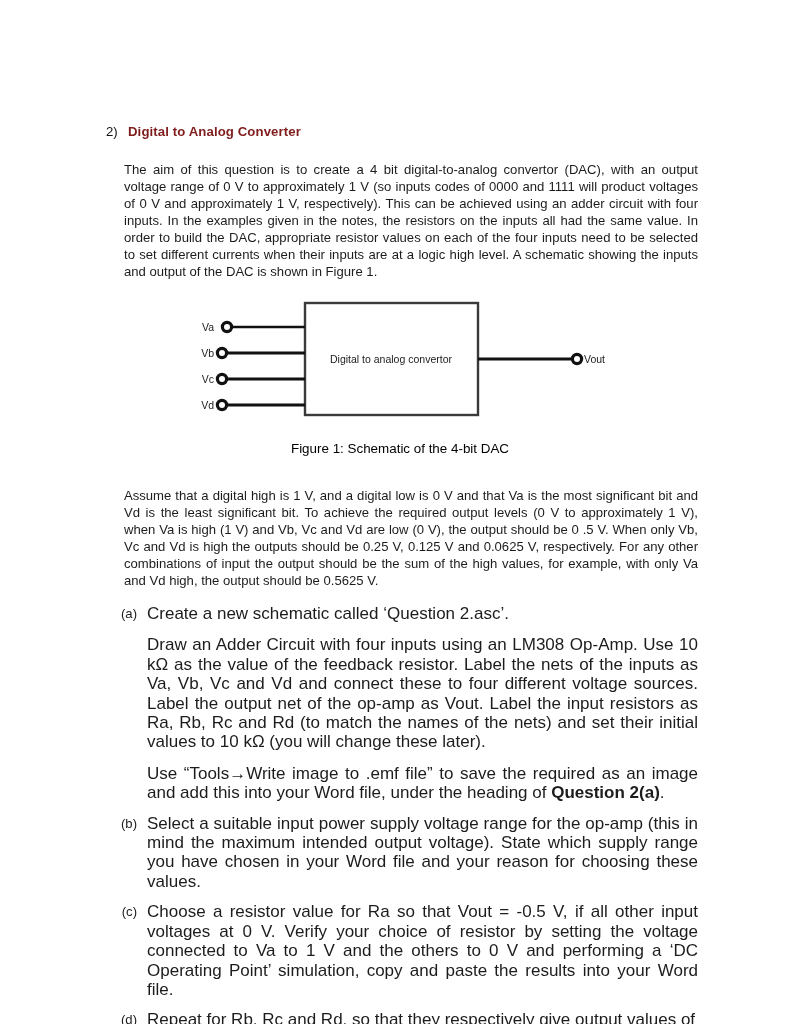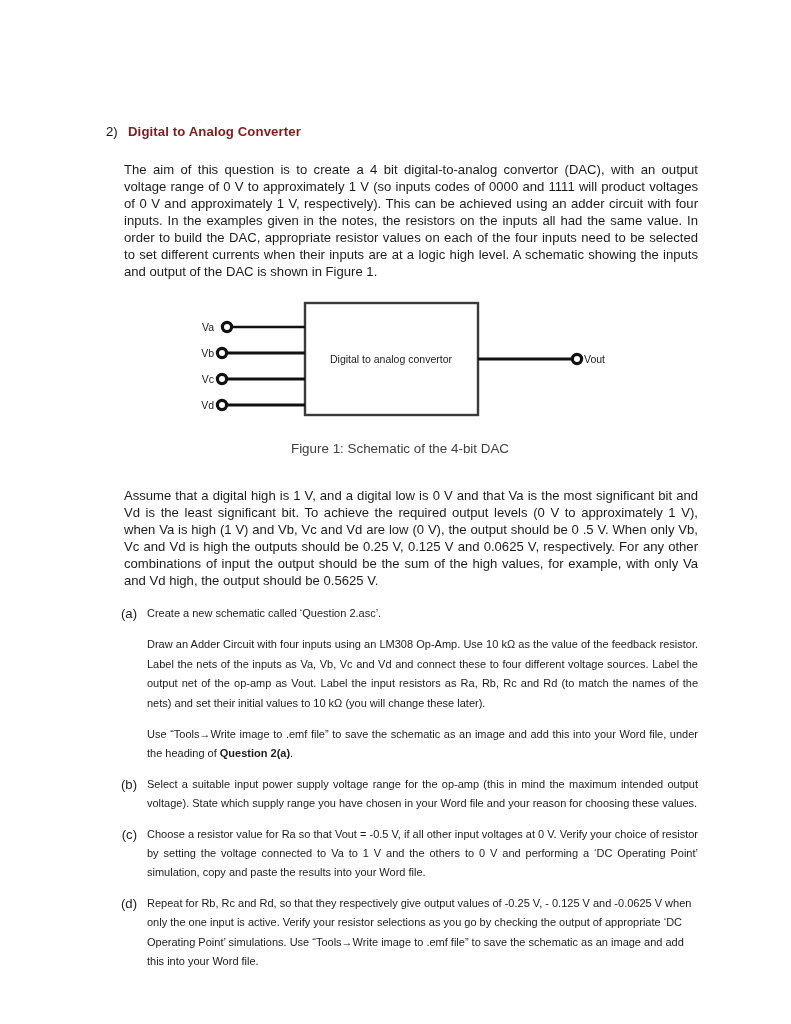--- a/index.html
+++ b/index.html
@@ -60,21 +60,21 @@
   .figure {
     position: relative;
     width: 100%;
     height: 166px;
     margin-top: 6px;
   }
   .fig-svg { display:block; }
   .fig-caption {
     text-align: center;
     font-size: 13.4px;
-    color: #404040;
+    color: #000000;
     margin-top: 2px;
     margin-left: -4px;
   }
 
   
   .list {
     margin-top: 14px;
   }
   .list-item {
     display: flex;
@@ -88,21 +88,21 @@
     box-sizing: border-box;
     font-size: 13.1px;
     line-height: 19.4px;
     color: #1c1c1c;
   }
   .item-body {
     flex: 1 1 auto;
     width: 551px;
   }
   .item-para {
-    font-size: 11px;
+    font-size: 17px;
     line-height: 19.4px;
     color: #1c1c1c;
     text-align: justify;
     text-justify: inter-word;
   }
   .item-para.nojust { text-align: left; }
   .item-para + .item-para { margin-top: 12px; }
   b.qbold { font-weight: bold; margin-top: 21px; }
 </style>
 </head>
@@ -149,21 +149,21 @@
 
     <p class="para" style="margin-top:26px;">Assume that a digital high is 1 V, and a digital low is 0 V and that Va is the most significant bit and Vd is the least significant bit. To achieve the required output levels (0 V to approximately 1 V), when Va is high (1 V) and Vb, Vc and Vd are low (0 V), the output should be 0 .5 V. When only Vb, Vc and Vd is high the outputs should be 0.25 V, 0.125 V and 0.0625 V, respectively. For any other combinations of input the output should be the sum of the high values, for example, with only Va and Vd high, the output should be 0.5625 V.</p>
 
     <div class="list">
 
       <div class="list-item">
         <div class="marker">(a)</div>
         <div class="item-body">
           <div class="item-para nojust">Create a new schematic called ‘Question 2.asc’.</div>
           <div class="item-para">Draw an Adder Circuit with four inputs using an LM308 Op-Amp. Use 10 kΩ as the value of the feedback resistor. Label the nets of the inputs as Va, Vb, Vc and Vd and connect these to four different voltage sources. Label the output net of the op-amp as Vout. Label the input resistors as Ra, Rb, Rc and Rd (to match the names of the nets) and set their initial values to 10 kΩ (you will change these later).</div>
-          <div class="item-para"><span>Use “Tools→Write image to .emf file” to save the schematic as an image and add this into your Word file, under the heading of </span><b class="qbold">Question 2(a)</b><span>.</span></div>
+          <div class="item-para"><span>Use “Tools→Write image to .emf file” to save the required as an image and add this into your Word file, under the heading of </span><b class="qbold">Question 2(a)</b><span>.</span></div>
         </div>
       </div>
 
       <div class="list-item">
         <div class="marker">(b)</div>
         <div class="item-body">
           <div class="item-para">Select a suitable input power supply voltage range for the op-amp (this in mind the maximum intended output voltage). State which supply range you have chosen in your Word file and your reason for choosing these values.</div>
         </div>
       </div>
 

